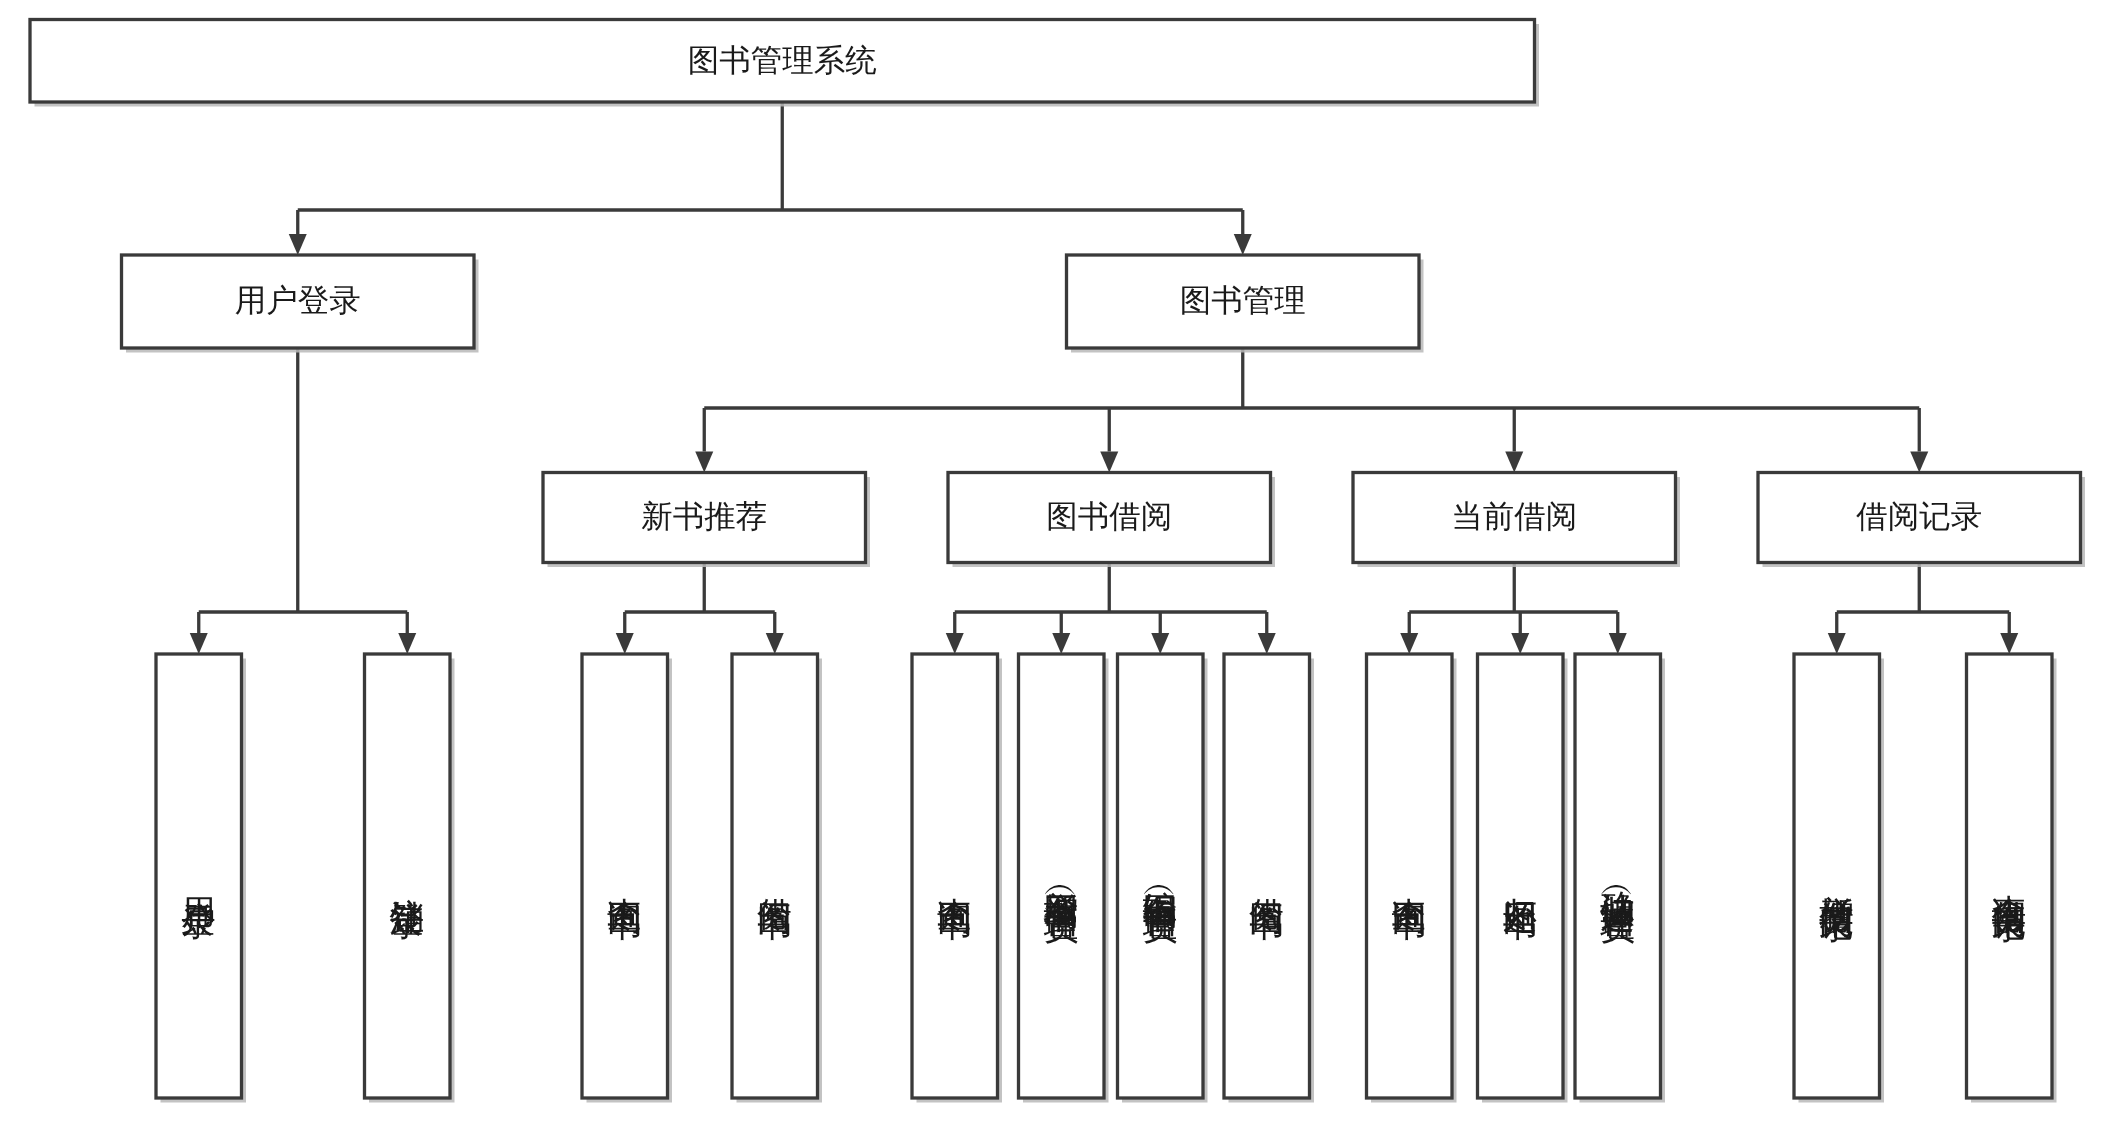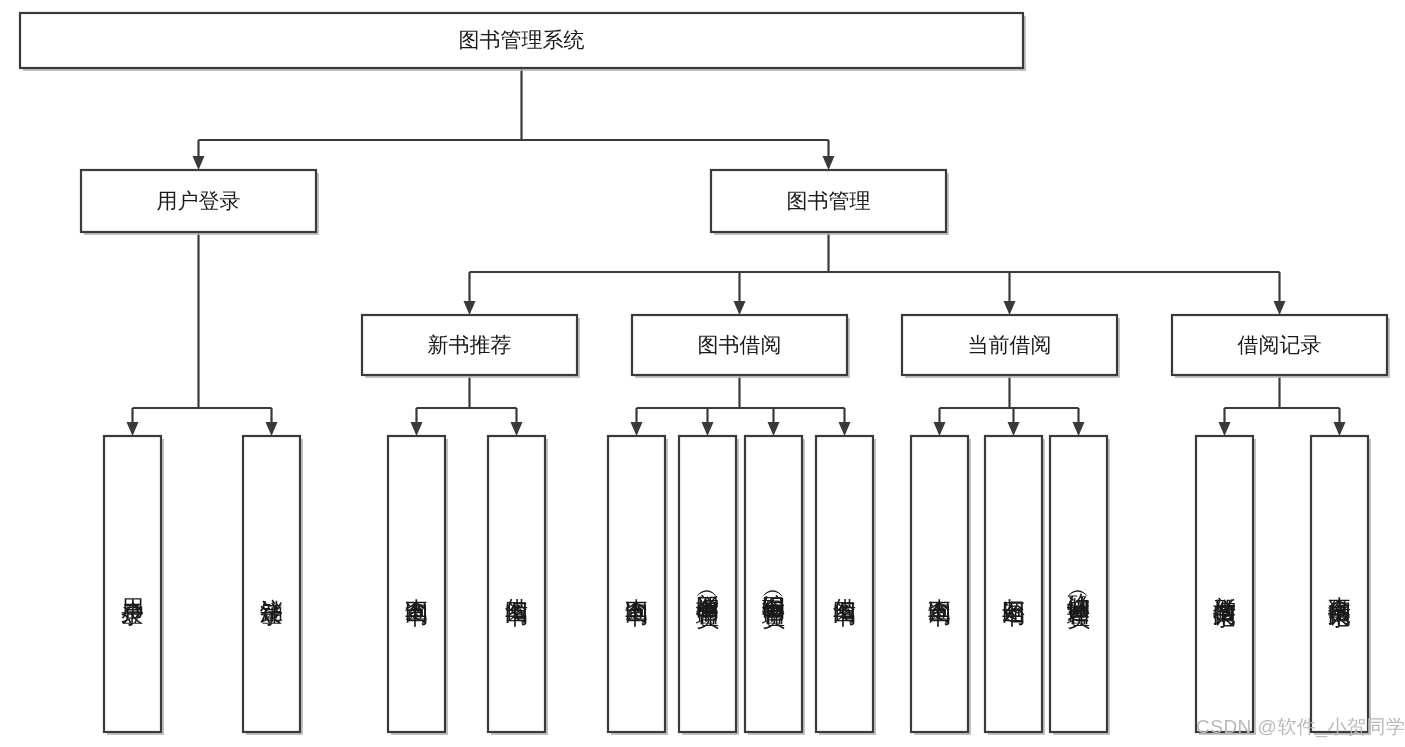--- a/index.html
+++ b/index.html
@@ -230,15 +230,14 @@
         <span class="leaf-label">确认归还（管理员）</span>
       </div>
       <div class="leaf-label-wrap" style="left: 1196px; top: 436px; width: 57px; height: 296px;">
         <span class="leaf-label">新增借阅记录</span>
       </div>
       <div class="leaf-label-wrap" style="left: 1311px; top: 436px; width: 57px; height: 296px;">
         <span class="leaf-label">查询借阅记录</span>
       </div>
     </div>
 
-  <div class="watermark" style="left: 1196px; top: 714px;">CSDN @软件_小贺同学</div>
 
 </div>
 
 </body></html>

